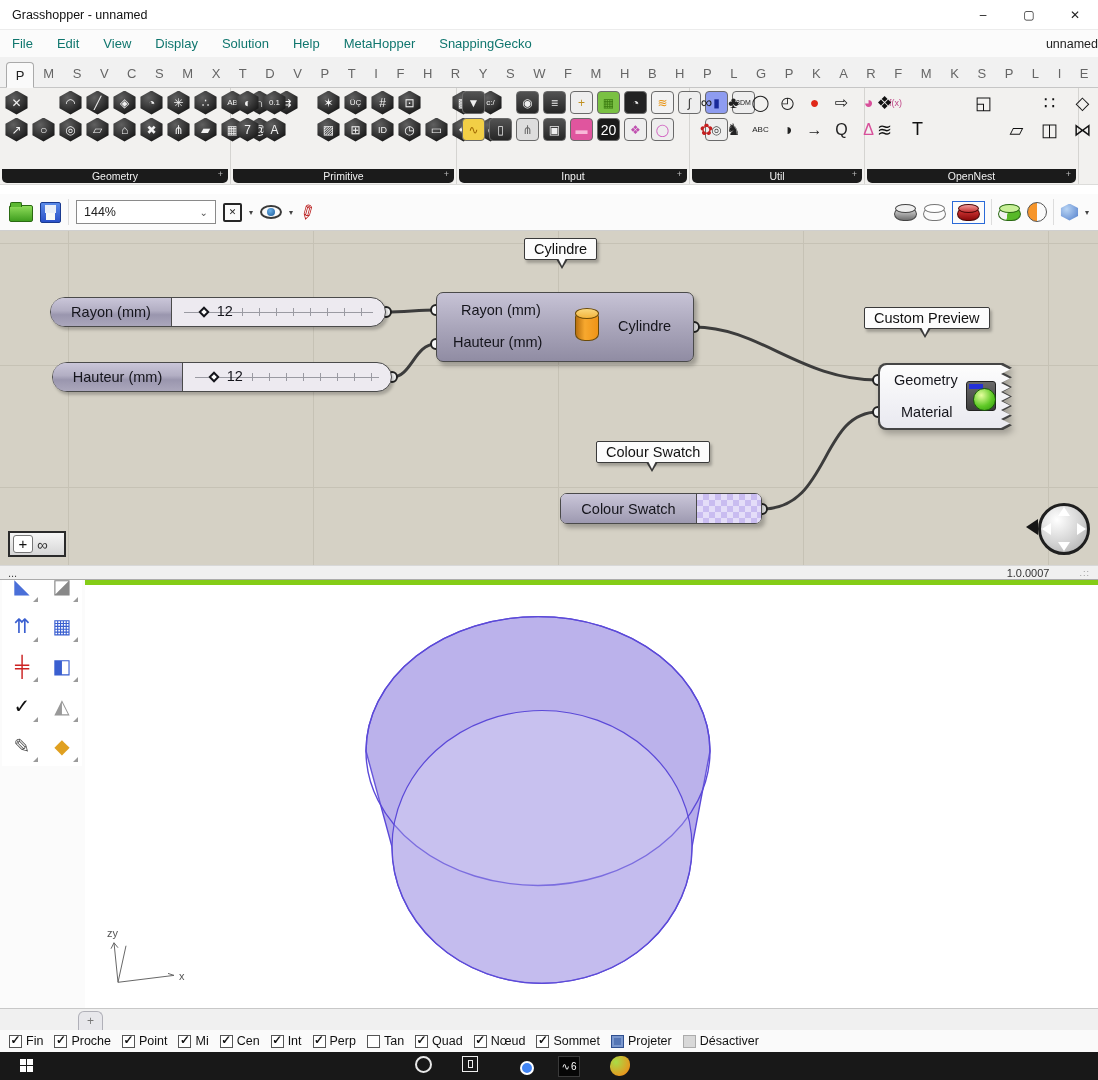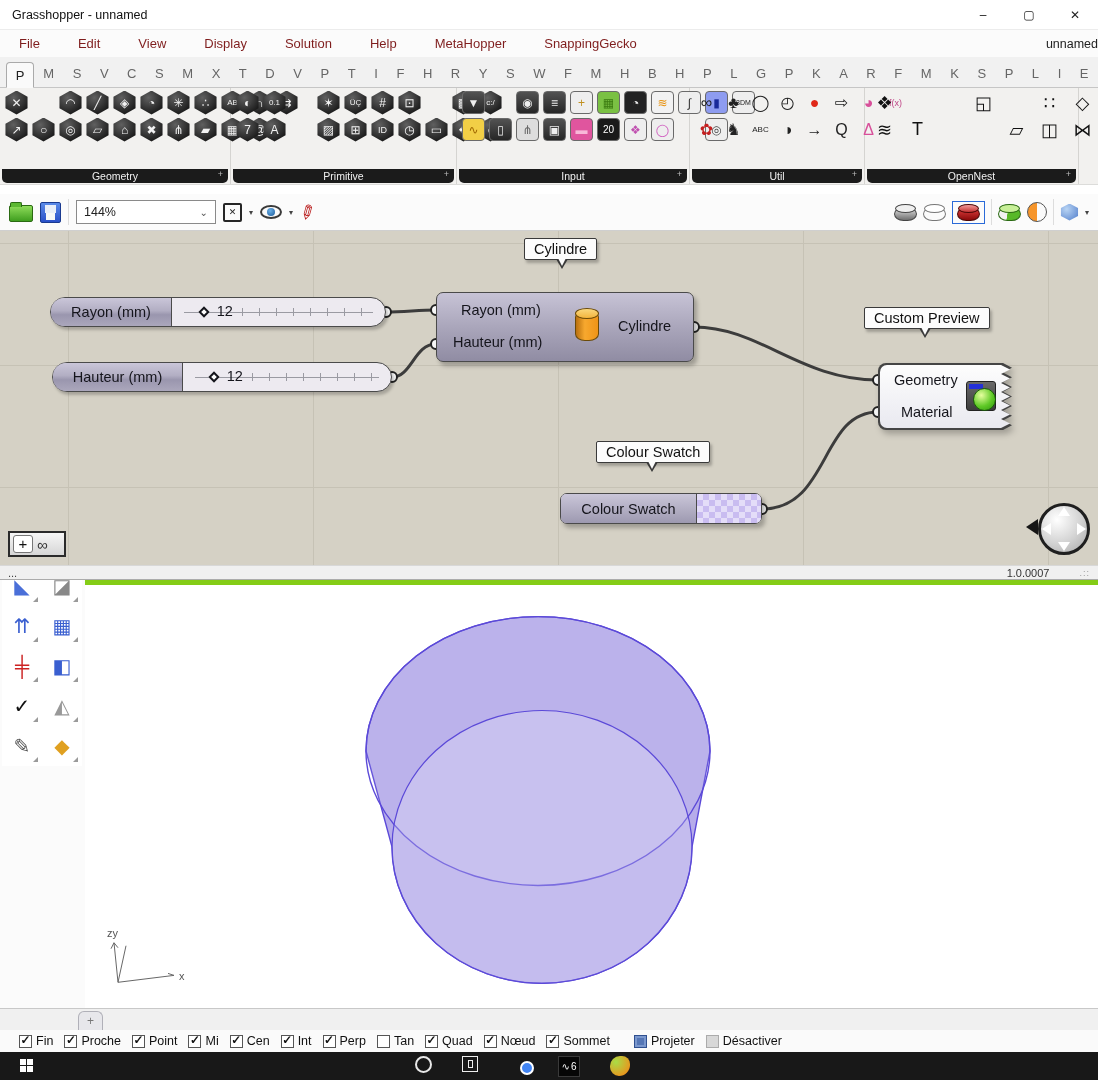--- a/index.html
+++ b/index.html
@@ -7,21 +7,21 @@
   body{font-family:"Liberation Sans",sans-serif;background:#fff;color:#111;}
   #app{position:relative;width:1098px;height:1080px;overflow:hidden;background:#fff;}
 
   
   .titlebar{height:30px;background:#fff;display:flex;align-items:center;border-bottom:1px solid #ececec;}
   .titlebar .ttl{font-size:12.5px;padding-left:12px;color:#111;}
   .winbtns{margin-left:auto;display:flex;height:100%;}
   .winbtn{width:46px;height:100%;display:flex;align-items:center;justify-content:center;font-size:12px;color:#222;}
   
   .menubar{height:27px;background:#fbfbfb;display:flex;align-items:center;font-size:13px;}
-  .menubar .mi{padding:0 19px;color:#7f1d1d;}
+  .menubar .mi{padding:0 12px;color:#0f766e;}
   .menubar .fileLbl{margin-left:auto;padding-right:0;font-size:12.5px;color:#222;}
   
   .cattabs{height:31px;background:#f1f1f1;border-bottom:1px solid #c6c6c6;display:flex;align-items:flex-end;}
   .cattab-active{margin:3px 0 -1px 6px;width:28px;height:26px;background:#fafafa;border:1px solid #aaa;border-bottom:1px solid #fafafa;border-radius:4px 4px 0 0;display:flex;align-items:center;justify-content:center;font-size:13px;color:#222;}
   .letters{flex:1;display:flex;justify-content:space-around;align-items:center;padding-bottom:6px;color:#666;font-size:13px;}
   .letters span{cursor:default;}
   
   .ribbon{height:97px;background:#f2f1ef;display:flex;border-bottom:1px solid #dcdcda;}
   .rgroup{display:flex;flex-direction:column;border-right:1px solid #d5d4d1;position:relative;}
   .ricons{height:82px;display:flex;flex-direction:column;flex-wrap:wrap;align-content:flex-start;padding:1px 3px;}
@@ -116,21 +116,21 @@
   .railcell{width:40px;height:40px;display:flex;align-items:center;justify-content:center;font-size:20px;position:relative;background:#fff;}
   .railcell::after{content:"";position:absolute;right:4px;bottom:4px;border-left:5px solid transparent;border-bottom:5px solid #9a9a9a;}
   .vp{flex:1;position:relative;background:#fff;border-left:1px solid #c4c4cе;border-top:5px solid #84cc16;}
   .vp svg{display:block;}
   
   .vtabs{height:22px;background:#f0f0f0;border-top:1px solid #c8c8c8;display:flex;align-items:stretch;gap:2px;padding-left:78px;font-size:12px;}
   .vtab{display:flex;align-items:center;padding:0 12px;border:1px solid #b0b0b8;border-bottom:none;border-radius:6px 6px 0 0;background:#e7e7eb;color:#222;margin-top:2px;}
   .vtab.on{background:#fff;margin-top:1px;}
   .vtab.add{padding:0 8px;color:#777;}
   
-  .osnap{height:22px;background:#fafafa;display:flex;align-items:center;gap:24px;padding:0 19px;font-size:12.5px;color:#111;}
+  .osnap{height:22px;background:#fafafa;display:flex;align-items:center;gap:11px;padding:0 9px;font-size:12.5px;color:#111;}
   .oitem{display:flex;align-items:center;gap:4px;}
   .cb{width:13px;height:13px;background:#fff;border:1px solid #555;position:relative;}
   .cb.on::after{content:"✓";position:absolute;left:0.5px;top:-2.5px;font-size:12px;font-weight:bold;color:#111;}
   .cb.b-blue{background:#5576b5;border-color:#2f4f8f;box-shadow:inset 0 0 0 2px #7a97cd;}
   .cb.b-gray{background:#d8d8d8;border-color:#ababab;}
   
   .taskbar{height:28px;background:#181818;position:relative;color:#fff;}
   .start{position:absolute;left:0;top:0;width:54px;height:28px;display:flex;align-items:center;justify-content:center;}
   .winlogo{width:15px;height:15px;display:grid;grid-template-columns:6px 6px;grid-template-rows:6px 6px;gap:1.5px;}
   .winlogo b{background:#fdfdfd;}
@@ -393,21 +393,21 @@
           <span class="cell">
             <i style="background: rgb(238, 238, 238); color: rgb(192, 144, 32);">+</i>
           </span>
           <span class="cell">
             <i style="background: rgb(224, 85, 158); color: rgb(248, 184, 216);">▬</i>
           </span>
           <span class="cell">
             <i style="background: rgb(122, 193, 67); color: rgb(58, 122, 16);">▦</i>
           </span>
           <span class="cell">
-            <i style="background: rgb(26, 26, 26); color: rgb(255, 255, 255); font-size: 10px;">20</i>
+            <i style="background: rgb(26, 26, 26); color: rgb(255, 255, 255); font-size: 14px;">20</i>
           </span>
           <span class="cell">
             <i style="background: rgb(34, 34, 34); color: rgb(238, 238, 238);">◔</i>
           </span>
           <span class="cell">
             <i style="background: rgb(238, 238, 238); color: rgb(192, 80, 176);">❖</i>
           </span>
           <span class="cell">
             <i style="background: rgb(242, 242, 242); color: rgb(232, 144, 10);">≋</i>
           </span>

